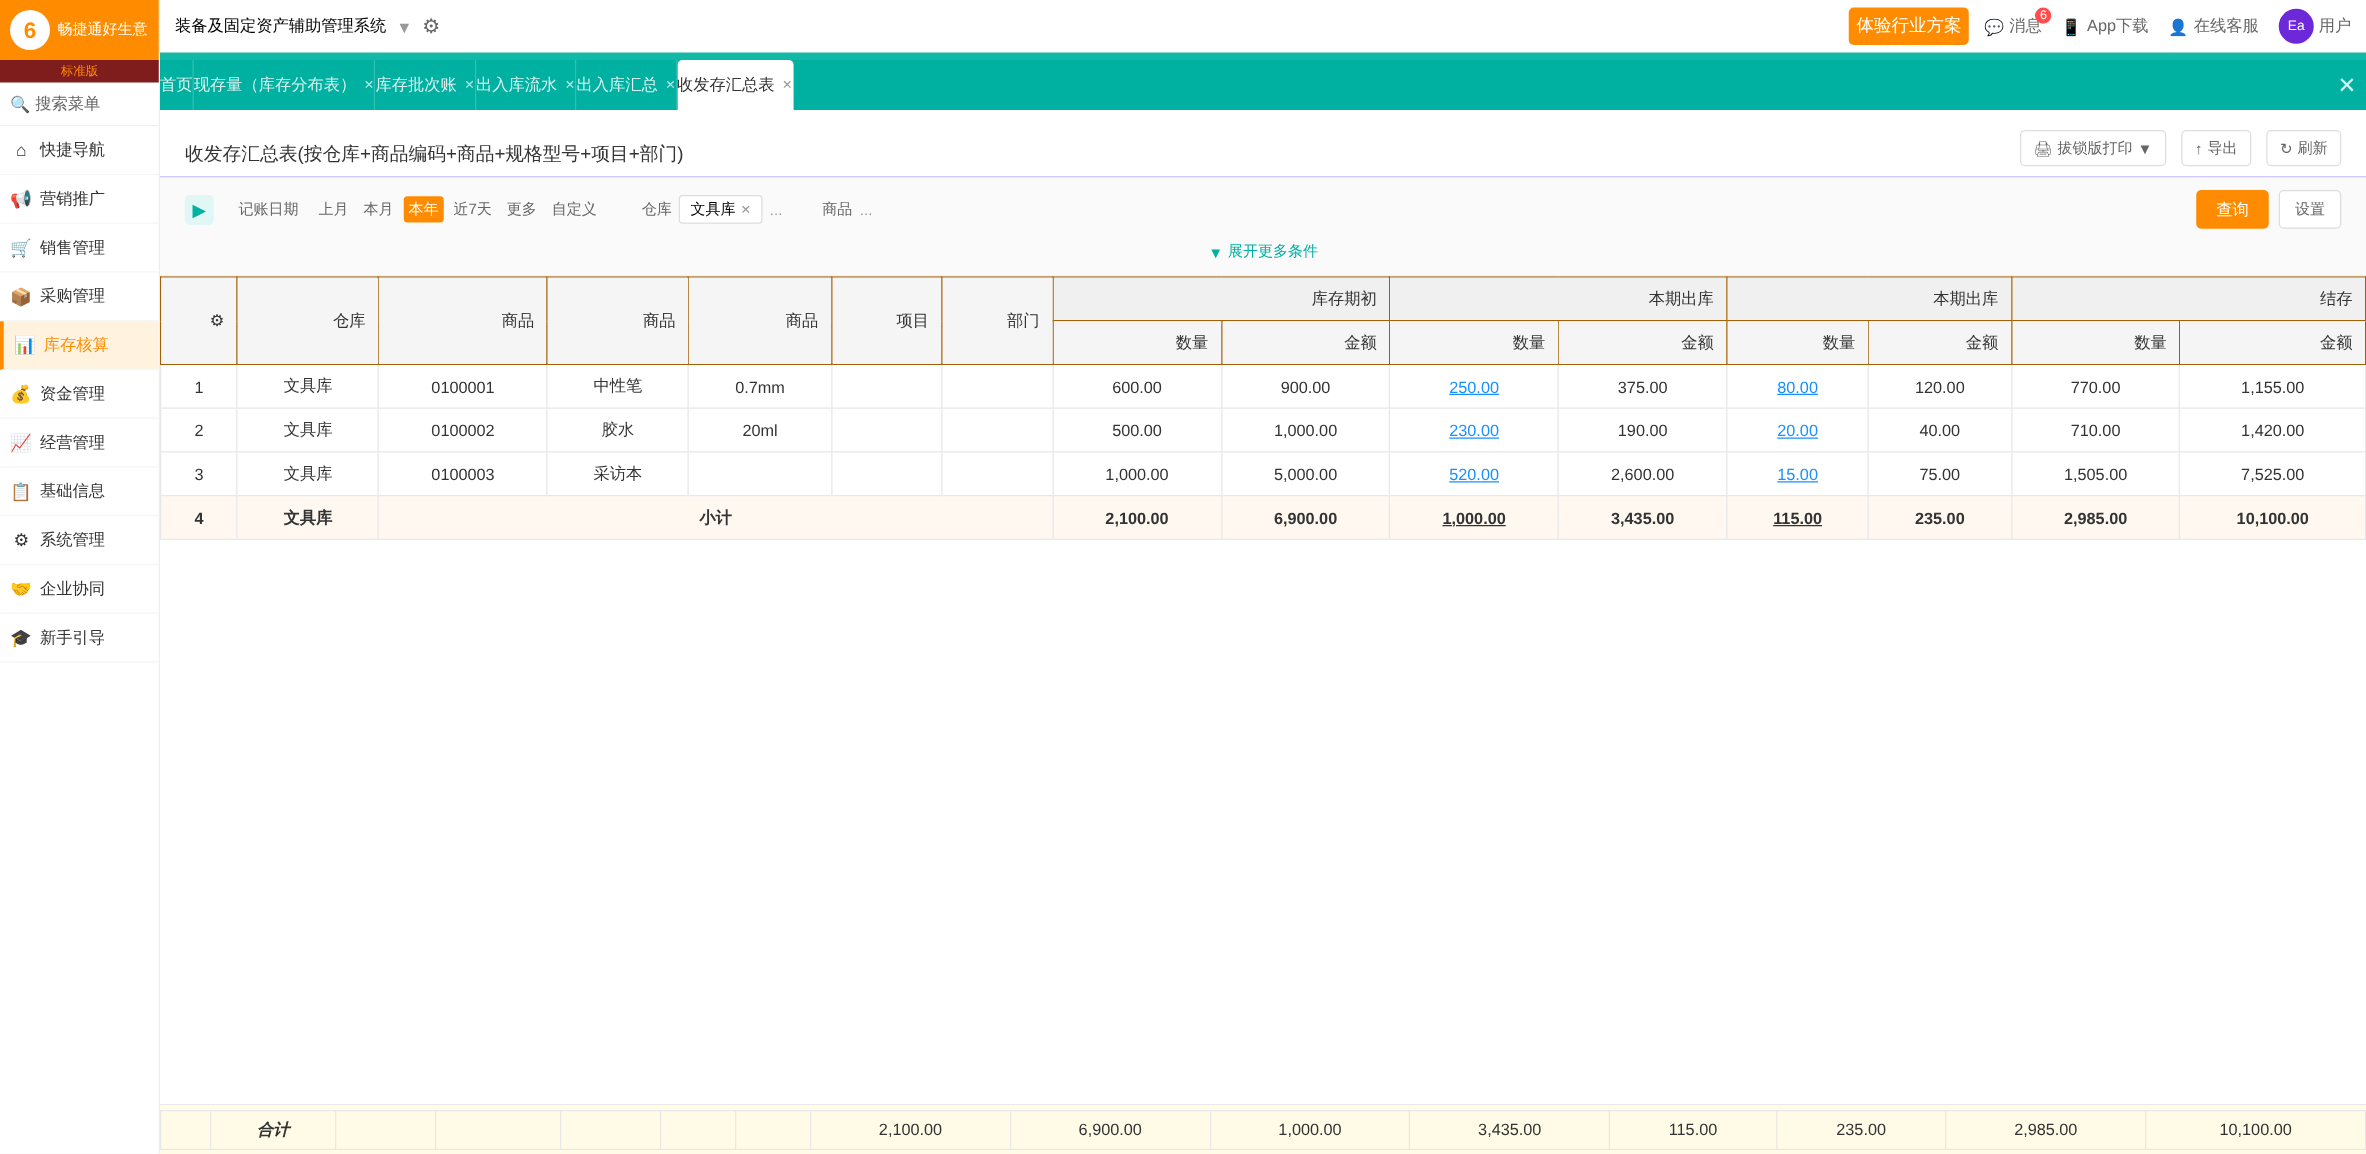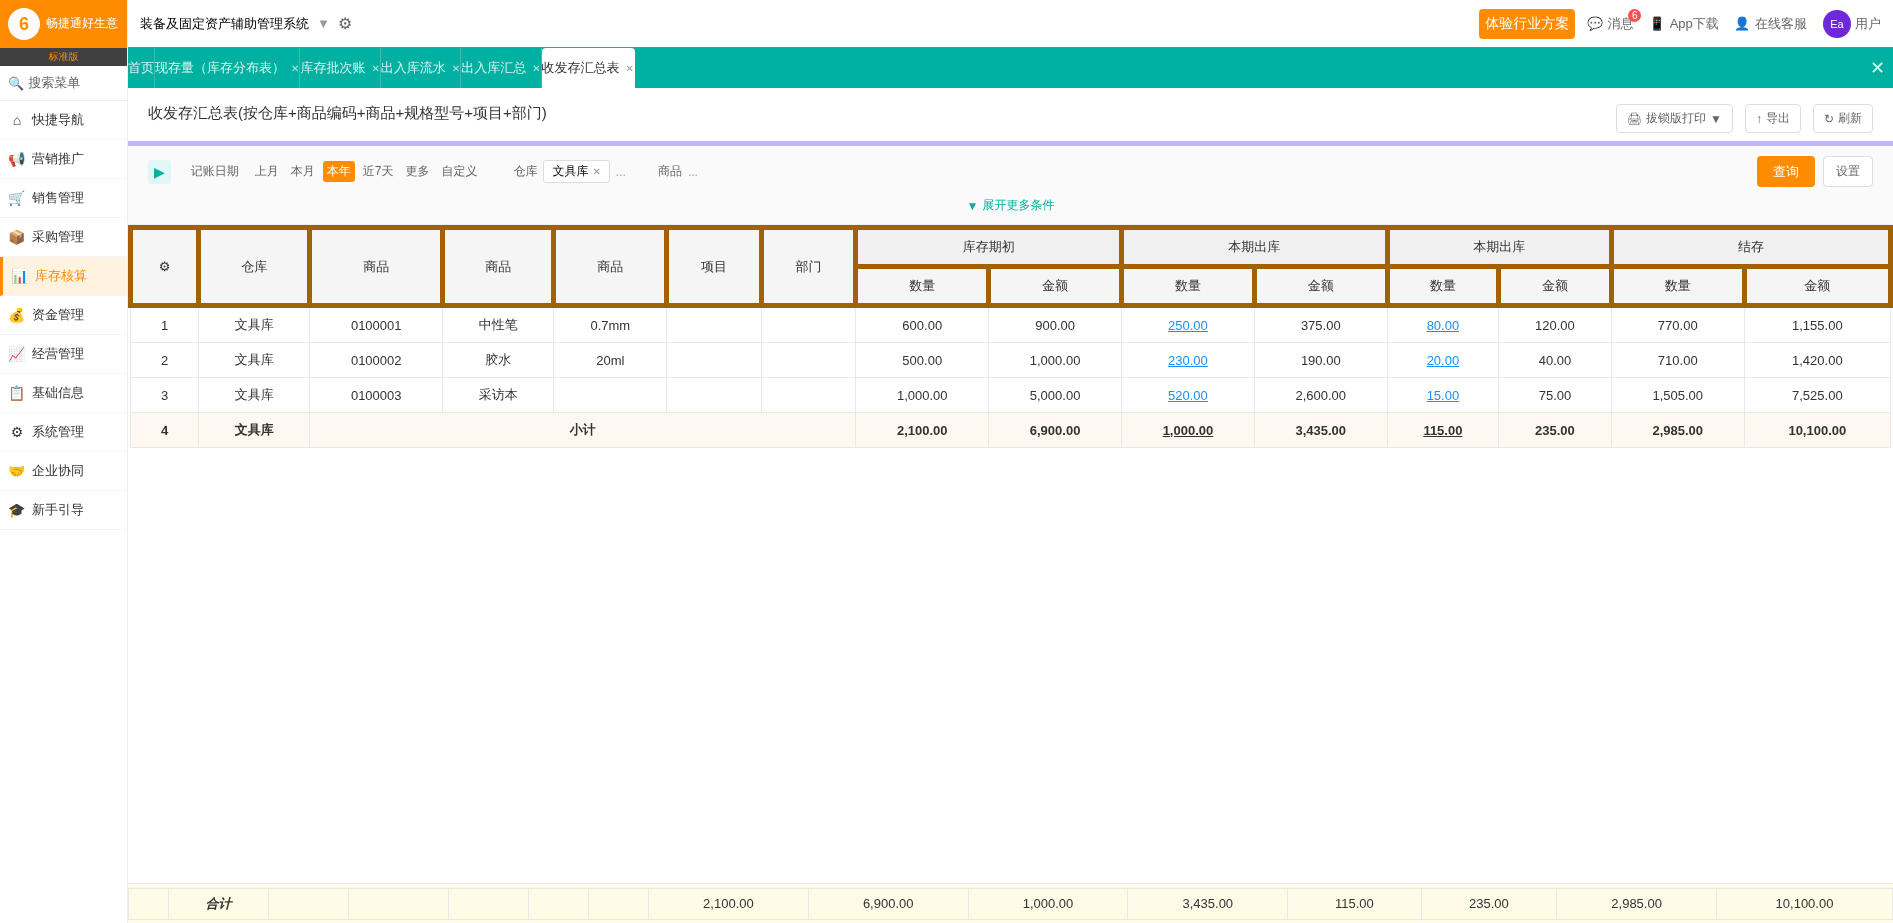--- a/index.html
+++ b/index.html
@@ -3,31 +3,31 @@
   <meta charset="utf-8">
   <style>
     * { box-sizing: border-box; margin: 0; padding: 0; }
     body { font-family: 'Microsoft YaHei', Arial, sans-serif; font-size: 13px; background: #f5f5f5; display: flex; height: 923px; overflow: hidden; }
 
     
     .sidebar { width: 128px; background: #fff; border-right: 1px solid #eee; display: flex; flex-direction: column; flex-shrink: 0; height: 100%; }
     .sidebar-logo { background: #ff8c00; padding: 8px; display: flex; align-items: center; gap: 6px; height: 48px; }
     .sidebar-logo-icon { width: 32px; height: 32px; background: #fff; border-radius: 50%; display: flex; align-items: center; justify-content: center; font-size: 18px; color: #ff8c00; font-weight: bold; }
     .sidebar-logo-text { color: #fff; font-size: 12px; line-height: 1.3; }
-    .sidebar-edition { background: #404040; color: #ff8c00; font-size: 10px; text-align: center; padding: 2px; }
+    .sidebar-edition { background: #7f1d1d; color: #ff8c00; font-size: 10px; text-align: center; padding: 2px; }
     .sidebar-search { display: flex; align-items: center; gap: 4px; padding: 8px; color: #666; cursor: pointer; font-size: 13px; border-bottom: 1px solid #f0f0f0; }
     .sidebar-item { display: flex; align-items: center; gap: 6px; padding: 10px 8px; color: #333; cursor: pointer; font-size: 13px; border-bottom: 1px solid #f5f5f5; }
     .sidebar-item.active { background: #fff3e0; color: #ff8c00; border-left: 3px solid #ff8c00; }
     .sidebar-item-icon { width: 18px; height: 18px; display: flex; align-items: center; justify-content: center; font-size: 14px; }
 
     
     .main { flex: 1; display: flex; flex-direction: column; overflow: hidden; }
 
     
-    .topbar { height: 48px; background: #fff; border-bottom: 1px solid #14b8a6; display: flex; align-items: center; padding: 0 12px; gap: 12px; }
+    .topbar { height: 48px; background: #fff; border-bottom: 6px solid #14b8a6; display: flex; align-items: center; padding: 0 12px; gap: 12px; }
     .topbar-system { display: flex; align-items: center; gap: 8px; flex: 1; }
     .topbar-gear { color: #666; cursor: pointer; font-size: 16px; }
     .topbar-trial-btn { background: #ff8c00; color: #fff; border: none; border-radius: 4px; padding: 6px 6px; cursor: pointer; font-size: 14px; }
     .topbar-actions { display: flex; align-items: center; gap: 16px; color: #666; font-size: 13px; }
     .topbar-action { display: flex; align-items: center; gap: 4px; cursor: pointer; position: relative; }
     .badge { background: #ff4d4f; color: #fff; border-radius: 8px; font-size: 10px; padding: 1px 4px; position: absolute; top: -6px; right: -8px; }
     .topbar-avatar { width: 28px; height: 28px; background: #6d28d9; border-radius: 50%; display: flex; align-items: center; justify-content: center; color: #fff; font-size: 11px; }
 
     
     .nav-tabs { background: #00b0a0; display: flex; align-items: center; padding: 0; height: 40px; overflow: hidden; }
@@ -36,21 +36,21 @@
     .nav-tab .close-icon { font-size: 10px; color: rgba(255,255,255,0.7); }
     .nav-tab.active .close-icon { color: #999; }
     .nav-tab-close { cursor: pointer; }
     .nav-tabs-end { margin-left: auto; padding-right: 8px; display: flex; align-items: center; }
     .nav-close-all { color: rgba(255,255,255,0.85); font-size: 18px; cursor: pointer; }
 
     
     .content { flex: 1; background: #fff; overflow: auto; display: flex; flex-direction: column; }
 
     
-    .page-header { padding: 16px 20px 8px; border-bottom: 5px solid #c4b5fd; display: flex; align-items: flex-start; justify-content: space-between; }
+    .page-header { padding: 16px 20px 8px; border-bottom: 1px solid #c4b5fd; display: flex; align-items: flex-end; justify-content: space-between; }
     .page-title { font-size: 15px; color: #333; font-weight: 500; }
     .page-actions { display: flex; align-items: center; gap: 12px; }
     .btn-print { border: 1px solid #ddd; background: #fff; color: #666; border-radius: 4px; padding: 5px 10px; cursor: pointer; font-size: 12px; display: flex; align-items: center; gap: 4px; }
     .btn-export { border: 1px solid #ddd; background: #fff; color: #666; border-radius: 4px; padding: 5px 10px; cursor: pointer; font-size: 12px; display: flex; align-items: center; gap: 4px; }
     .btn-refresh { border: 1px solid #ddd; background: #fff; color: #666; border-radius: 4px; padding: 5px 10px; cursor: pointer; font-size: 12px; display: flex; align-items: center; gap: 4px; }
 
     
     .filter-bar { padding: 10px 20px; background: #fafafa; border-bottom: 1px solid #eee; }
     .filter-row { display: flex; align-items: center; gap: 12px; flex-wrap: wrap; }
     .filter-label { color: #666; font-size: 12px; }
@@ -67,21 +67,21 @@
     .filter-product-label { color: #666; font-size: 12px; }
     .filter-product-more { color: #999; font-size: 12px; cursor: pointer; }
     .filter-expand { display: flex; align-items: center; gap: 4px; color: #00b0a0; font-size: 12px; cursor: pointer; margin-top: 6px; }
     .btn-query { background: #ff8c00; color: #fff; border: none; border-radius: 4px; padding: 6px 16px; cursor: pointer; font-size: 13px; }
     .btn-setting { background: #fff; color: #666; border: 1px solid #ddd; border-radius: 4px; padding: 6px 12px; cursor: pointer; font-size: 12px; }
     .filter-arrow { color: #00b0a0; cursor: pointer; background: #e0f7f5; border-radius: 4px; padding: 4px 6px; font-size: 14px; margin-right: 8px; }
 
     
     .table-container { flex: 1; overflow: auto; padding: 0 0 60px 0; }
     table { width: 100%; border-collapse: collapse; font-size: 13px; }
-    thead th { background: #f5f5f5; border: 5px solid #a16207; padding: 8px 10px; text-align: center; color: #333; font-weight: 500; position: sticky; top: 0; z-index: 2; white-space: nowrap; }
+    thead th { background: #f5f5f5; border: 1px solid #a16207; padding: 8px 10px; text-align: right; color: #333; font-weight: 500; position: sticky; top: 0; z-index: 2; white-space: nowrap; }
     thead th.group-header { background: #f0f0f0; }
     tbody td { border: 1px solid #e8e8e8; padding: 8px 10px; text-align: center; color: #333; }
     tbody tr.subtotal { background: #fff8f0; font-weight: bold; }
     tbody td.number-link { color: #1890ff; cursor: pointer; text-decoration: underline; }
     tbody td.bold { font-weight: bold; color: #333; }
 
     
     .table-footer { position: fixed; bottom: 0; left: 128px; right: 0; background: #fffbe6; border-top: 1px solid #e8e8e8; display: flex; align-items: center; height: 40px; z-index: 10; }
     .table-footer td { border: 1px solid #e8e8e8; padding: 6px 10px; text-align: center; font-size: 13px; color: #333; font-weight: 500; }
     .table-footer table { width: 100%; }

